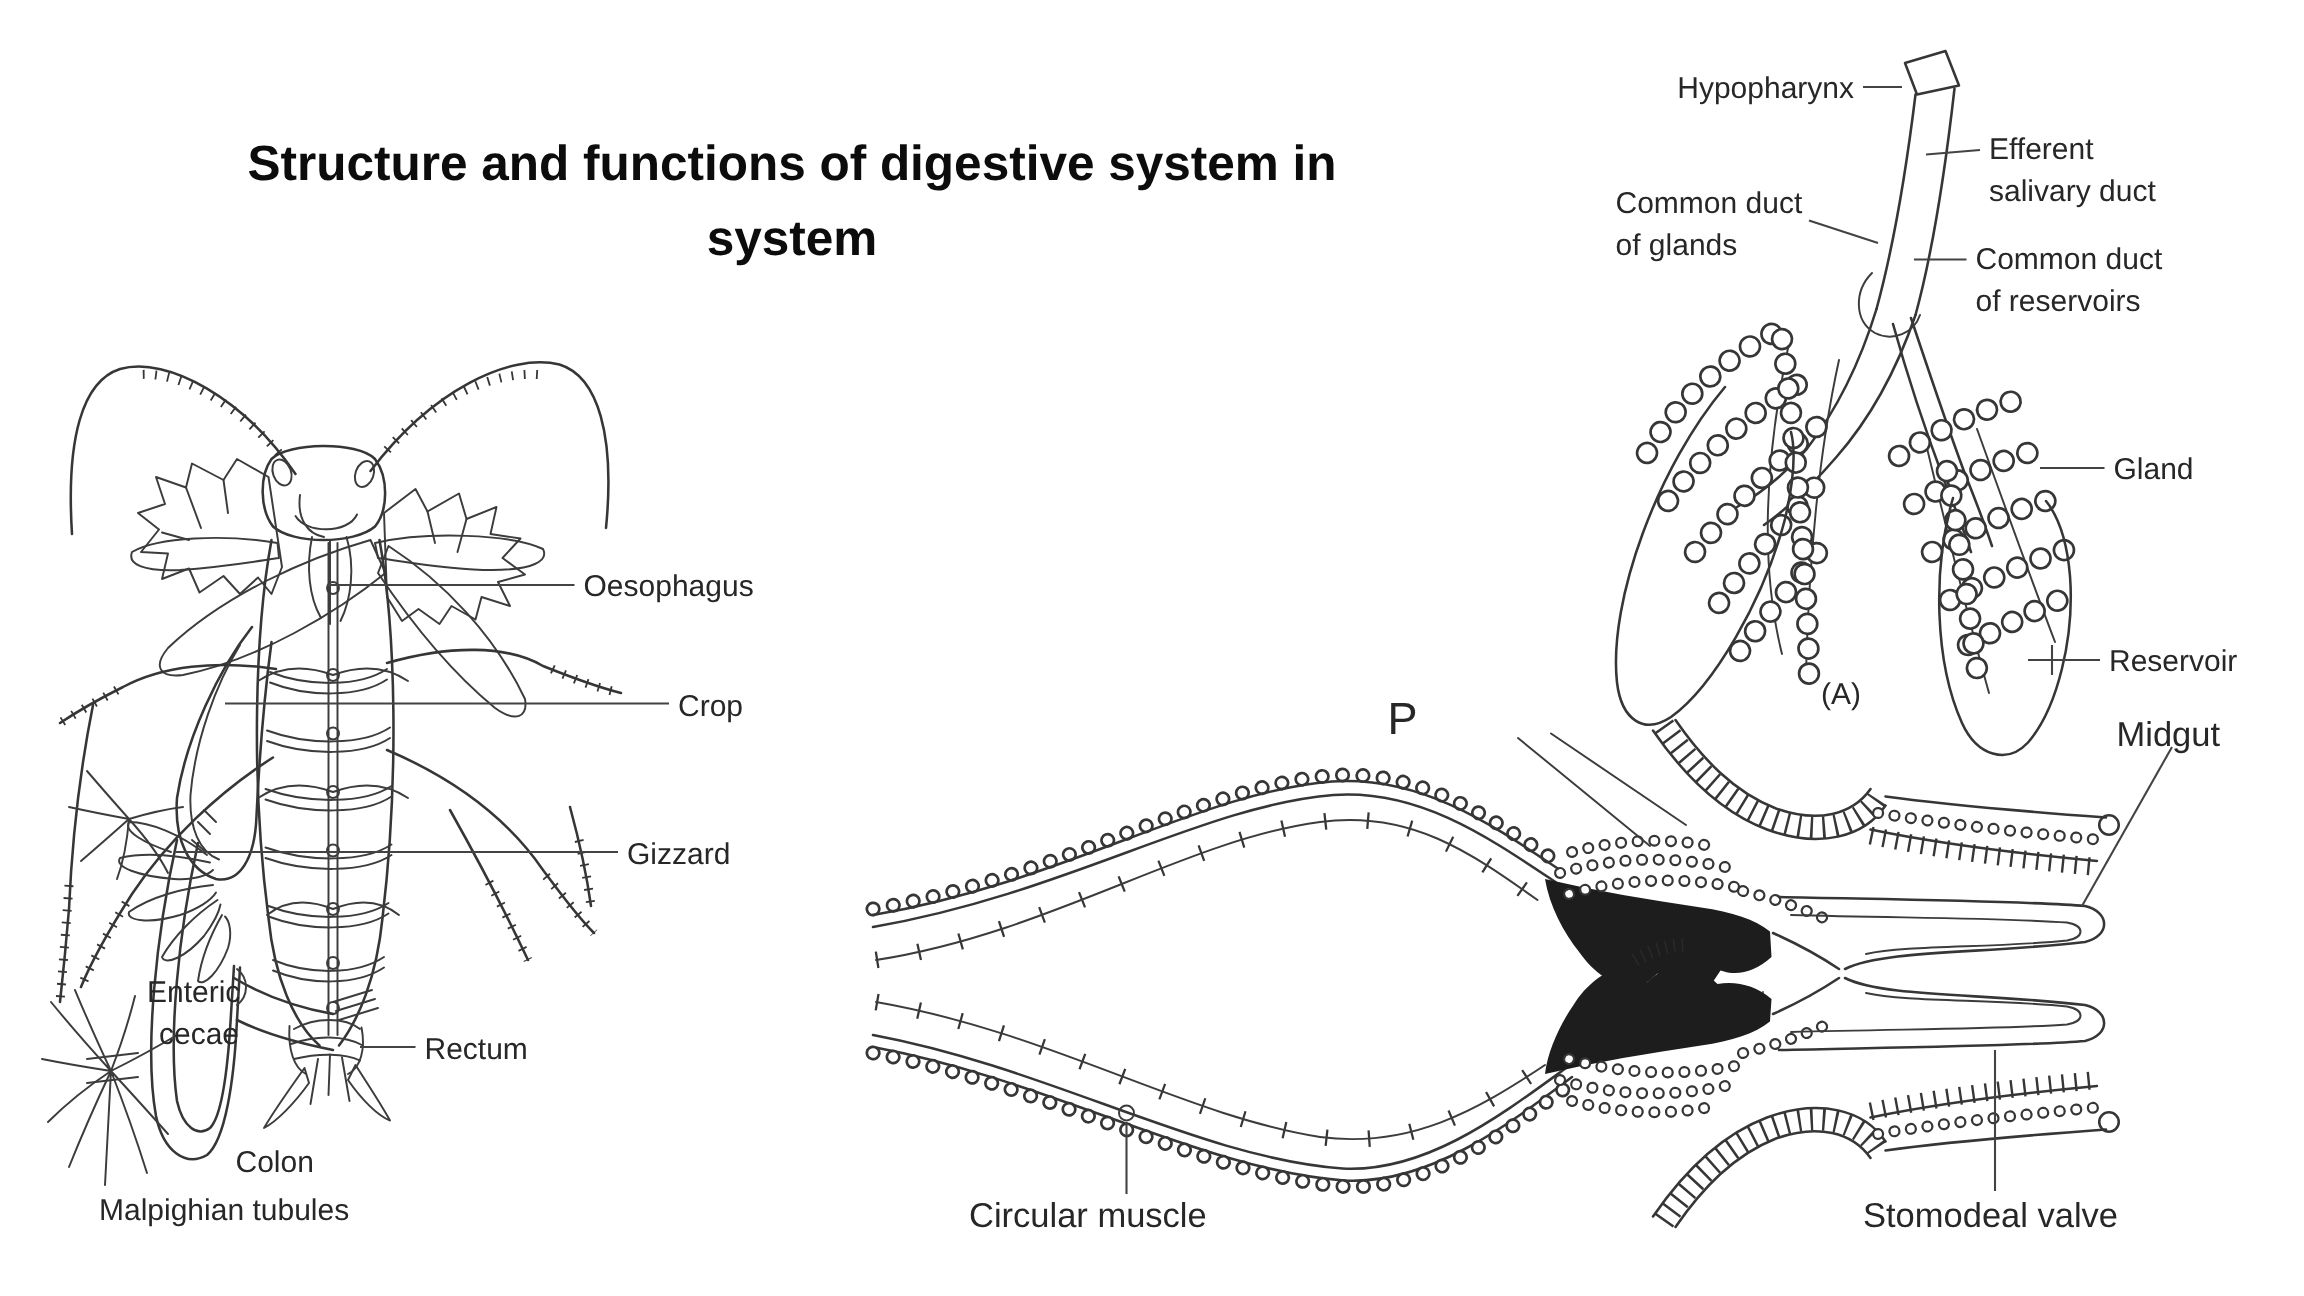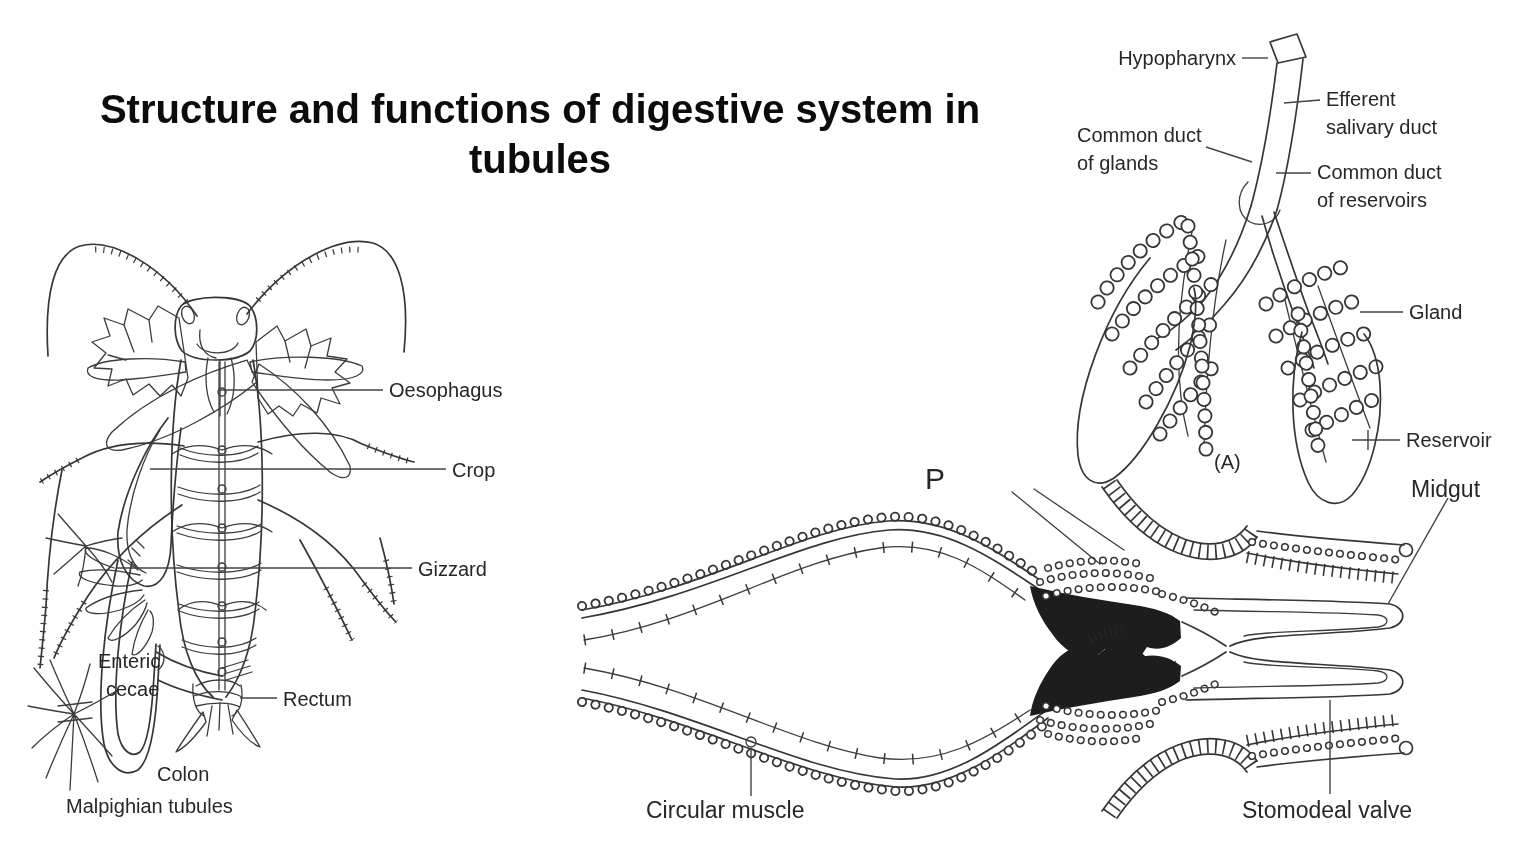--- a/index.html
+++ b/index.html
@@ -1,20 +1,20 @@
 <!DOCTYPE html>
 <html><head>
 <meta charset="utf-8">
 <style>
   html,body{margin:0;padding:0;background:#ffffff;}
   .stage{position:relative;width:1536px;height:864px;background:#ffffff;overflow:hidden;
          font-family:"Liberation Sans",sans-serif;}
   .title{position:absolute;left:0;top:84px;width:1056px;text-align:center;
-         font-weight:bold;font-size:40px;line-height:50px;color:#0c0c0c;
-         font-family:"Liberation Sans",sans-serif;padding-left:12px;}
+         font-weight:bold;font-size:33px;line-height:50px;color:#0c0c0c;
+         font-family:"Liberation Sans",sans-serif;}
   svg{position:absolute;left:0;top:0;}
   
   .s  {fill:none;stroke:#363636;stroke-width:1.7;stroke-linecap:round;stroke-linejoin:round;}
   .s1 {fill:none;stroke:#3c3c3c;stroke-width:1.3;stroke-linecap:round;stroke-linejoin:round;}
   .ink{fill:#1d1d1d;stroke:none;}
   .ldr{fill:none;stroke:#434343;stroke-width:1.4;}
   
   .dD {fill:none;stroke:#363636;stroke-width:10;stroke-linecap:round;stroke-dasharray:0.1 13.5;}
   .dW {fill:none;stroke:#ffffff;stroke-width:6.4;stroke-linecap:round;stroke-dasharray:0.1 13.5;}
   .dDs{fill:none;stroke:#363636;stroke-width:8;stroke-linecap:round;stroke-dasharray:0.1 11;}
@@ -33,21 +33,21 @@
   .lblB{font-family:"Liberation Sans",sans-serif;font-size:23px;fill:#272727;}
   .lblP{font-family:"Liberation Sans",sans-serif;font-size:30px;fill:#272727;}
 </style>
 </head>
 <body>
 
 <div class="stage">
 
   <div class="title">
     <div>Structure and functions of digestive system in</div>
-    <div>tubules</div>
+    <div>system</div>
   </div>
 
   <svg width="1536" height="864" viewBox="0 0 1536 864">
 
     <g>
 
       <g>
         <path class="s" d="M197,316 C163,266 112,237 80,246 C55,254 44,292 48,356"></path>
         <path class="at" d="M186,302 C158,270 120,246 90,250"></path>
         <path class="s" d="M247,314 C288,260 340,235 373,243 C399,251 410,291 404,352"></path>

